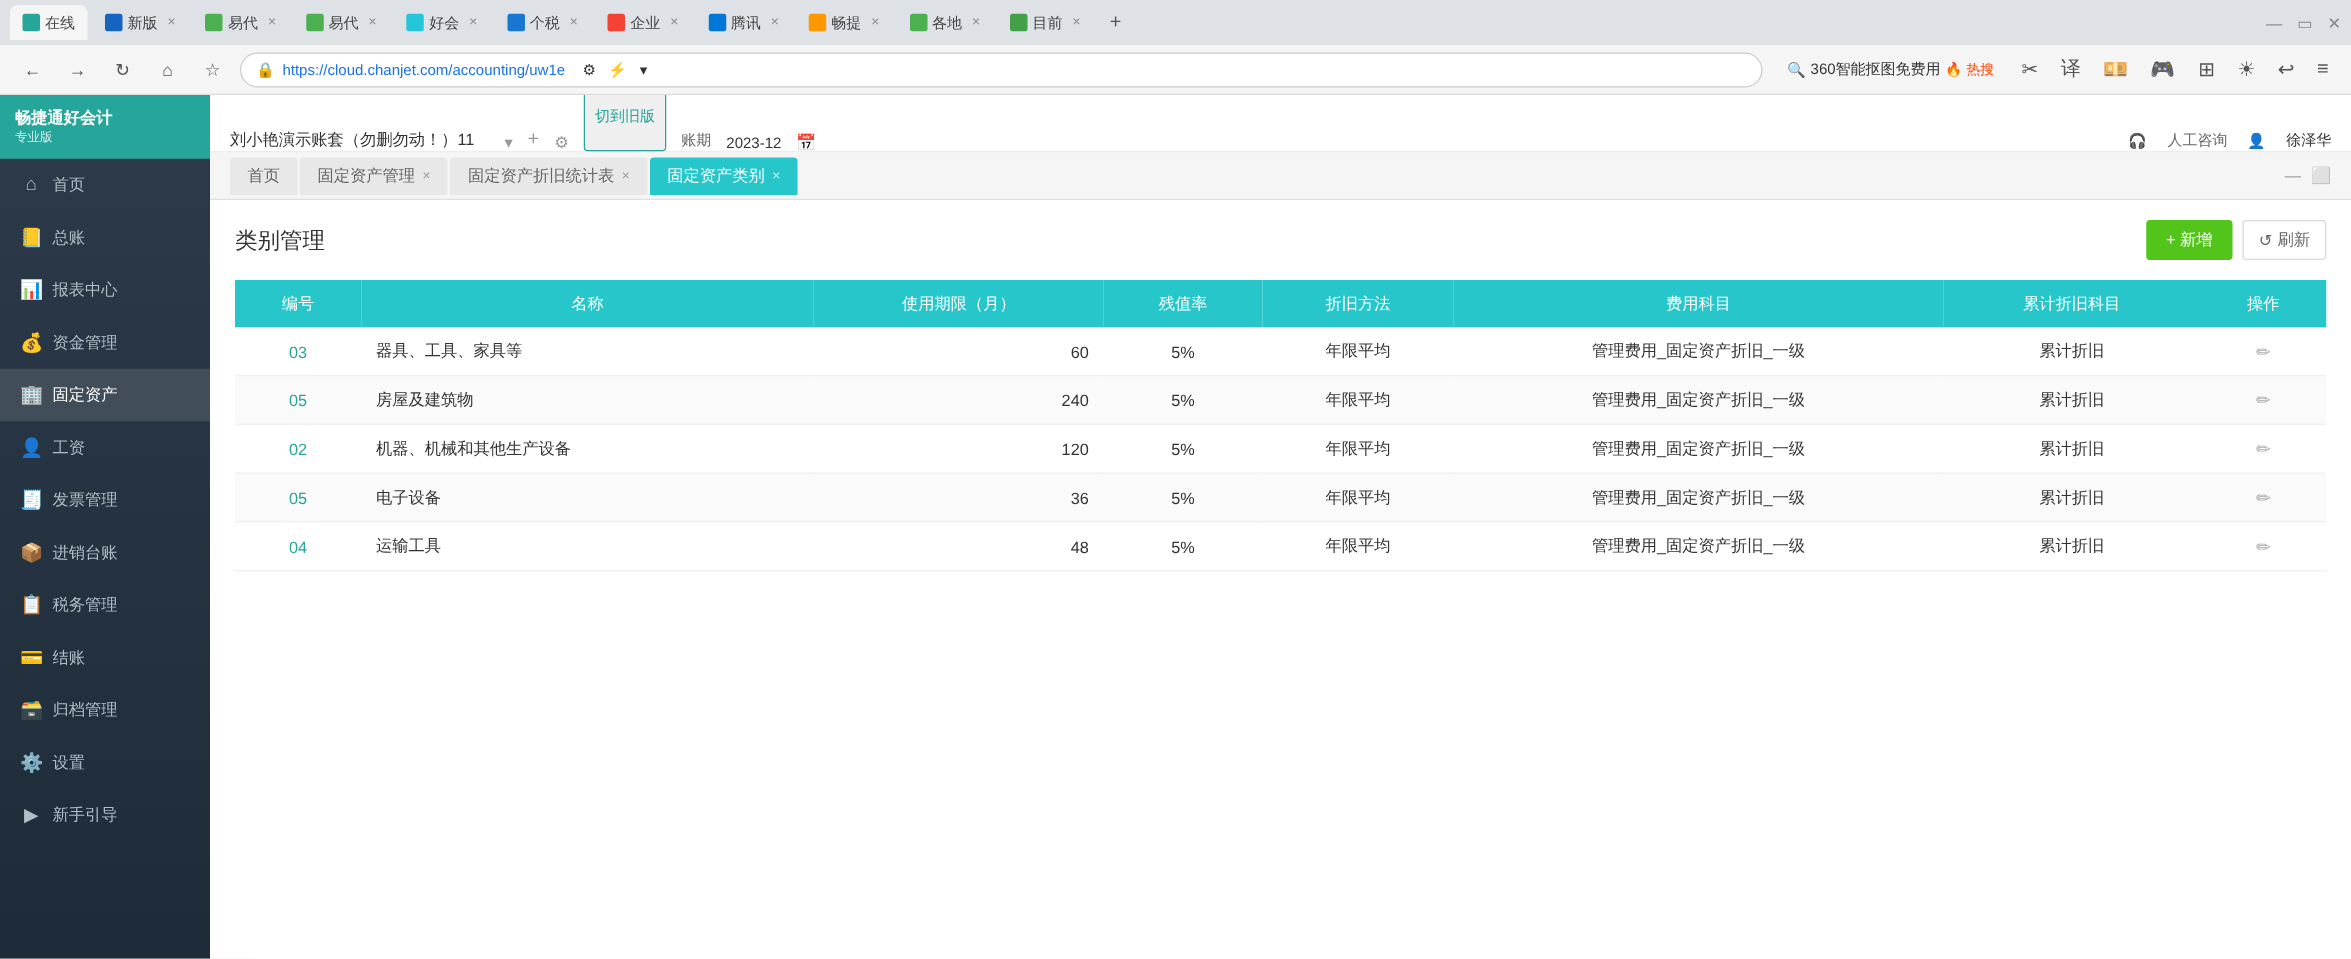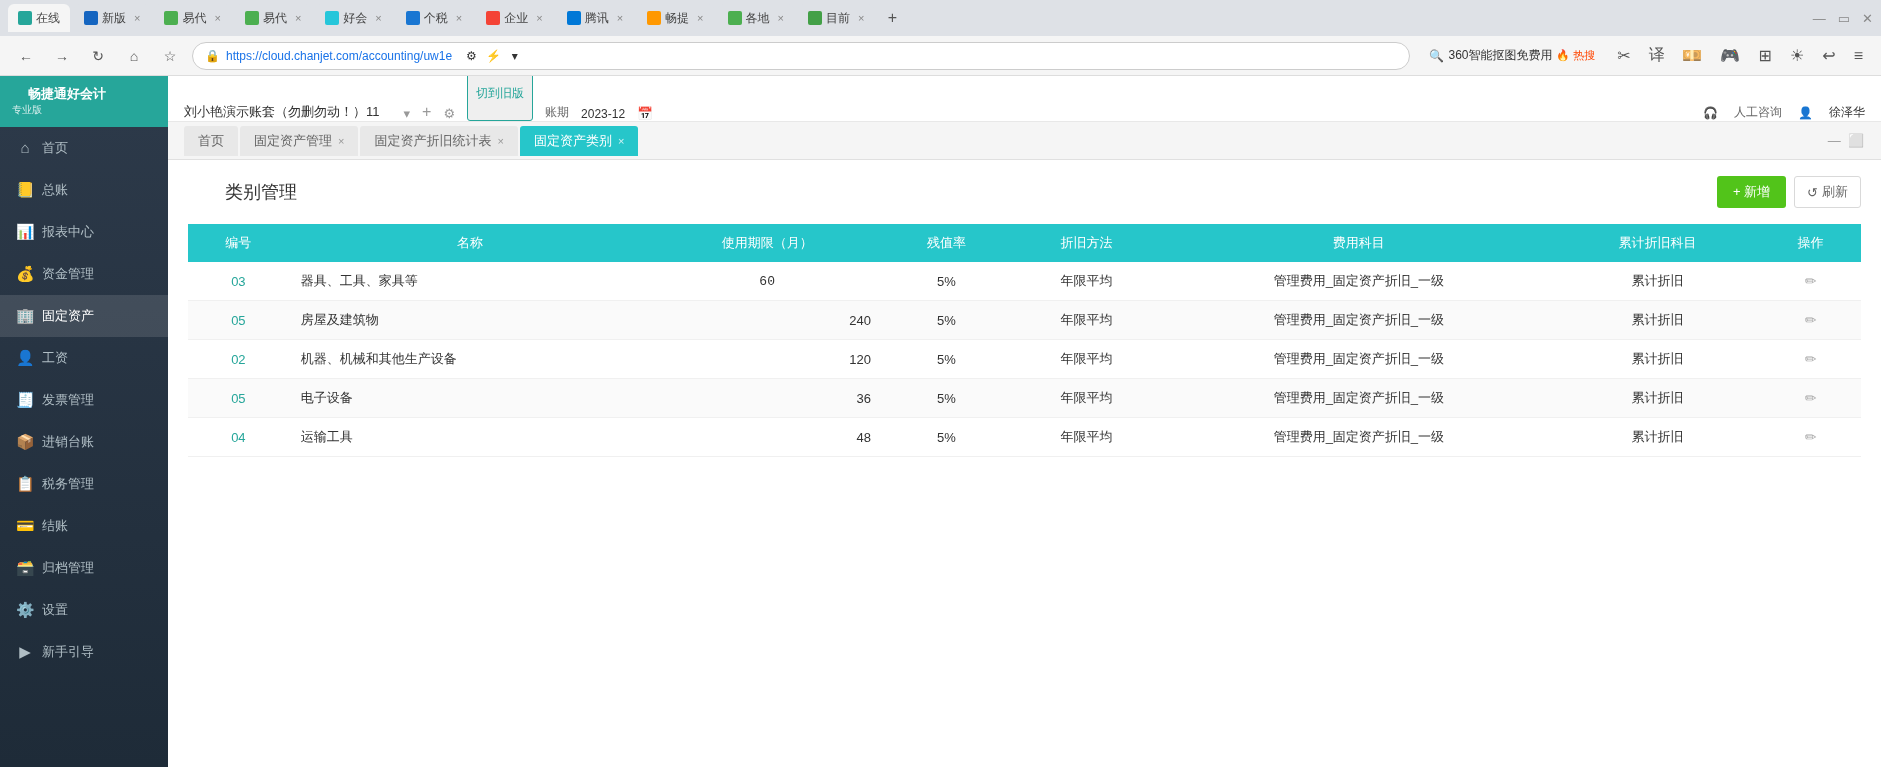--- a/index.html
+++ b/index.html
@@ -21,41 +21,41 @@
     .search-bar { display: flex; align-items: center; gap: 4px; font-size: 12px; color: #333; margin-left: 12px; }
     .toolbar-icons { display: flex; align-items: center; gap: 6px; margin-left: 8px; }
     .toolbar-icon { font-size: 16px; color: #555; cursor: pointer; padding: 2px 6px; }
 
     
     .app-wrapper { display: flex; height: calc(100vh - 76px); }
 
     
     .sidebar { width: 168px; background: linear-gradient(180deg, #2d3a4a 0%, #1e2b38 100%); display: flex; flex-direction: column; flex-shrink: 0; }
     .sidebar-header { background: #26a69a; padding: 10px 12px; display: flex; align-items: center; gap: 8px; }
-    .sidebar-logo { color: white; font-size: 13px; font-weight: bold; line-height: 1.3; margin-left: 16px; }
+    .sidebar-logo { color: white; font-size: 13px; font-weight: bold; line-height: 1.3; }
     .sidebar-logo-sub { font-size: 10px; color: rgba(255,255,255,0.8); }
     .sidebar-item { display: flex; align-items: center; gap: 8px; padding: 12px 16px; color: #b0bec5; cursor: pointer; font-size: 13px; }
     .sidebar-item.active { background: rgba(255,255,255,0.12); color: white; }
     .sidebar-icon { font-size: 15px; width: 18px; text-align: center; }
 
     
     .top-bar { background: white; height: 46px; display: flex; align-items: flex-end; padding: 0 16px; gap: 12px; border-bottom: 1px solid #e8e8e8; font-size: 13px; }
     .period-badge { border: 1px solid #26a69a; color: #26a69a; padding: 18px 8px; border-radius: 3px; font-size: 12px; cursor: pointer; }
     .top-bar-right { margin-left: auto; display: flex; align-items: center; gap: 16px; color: #666; font-size: 12px; }
 
     
     .content-tabs { background: #f5f5f5; display: flex; align-items: center; border-bottom: 1px solid #e0e0e0; padding: 0 16px; gap: 2px; height: 38px; }
     .content-tab { padding: 6px 14px; font-size: 13px; color: #666; cursor: pointer; border-radius: 3px 3px 0 0; display: flex; align-items: center; gap: 6px; background: #e8e8e8; }
     .content-tab.active { background: #26c6ca; color: white; }
     .content-tab .tab-x { font-size: 11px; color: rgba(255,255,255,0.8); cursor: pointer; }
     .content-tab:not(.active) .tab-x { color: #999; }
 
     
     .main-content { background: white; flex: 1; padding: 0; overflow: auto; }
-    .page-header { display: flex; align-items: center; justify-content: space-between; padding: 16px 20px; margin-left: 37px; }
+    .page-header { display: flex; align-items: center; justify-content: space-between; padding: 16px 20px; }
     .page-title { font-size: 18px; color: #333; font-weight: normal; }
     .header-actions { display: flex; gap: 8px; }
     .btn-add { background: #52c41a; color: white; border: none; padding: 6px 16px; border-radius: 3px; cursor: pointer; font-size: 13px; display: flex; align-items: center; gap: 4px; }
     .btn-refresh { background: white; color: #666; border: 1px solid #d9d9d9; padding: 6px 12px; border-radius: 3px; cursor: pointer; font-size: 13px; display: flex; align-items: center; gap: 4px; }
 
     
     .table-wrapper { padding: 0 20px; }
     table { width: 100%; border-collapse: collapse; }
     thead tr { background: #26c6ca; color: white; }
     thead th { padding: 10px 12px; text-align: center; font-weight: normal; font-size: 13px; }
@@ -291,21 +291,21 @@
               <th>折旧方法</th>
               <th>费用科目</th>
               <th>累计折旧科目</th>
               <th>操作</th>
             </tr>
           </thead>
           <tbody id="table-body">
           <tr style="background: white;">
     <td style="color:#26a69a;cursor:pointer;">03</td>
     <td>器具、工具、家具等</td>
-    <td style="text-align:center;font-family:Liberation Mono, monospace;">60</td>
+    <td style="text-align:right;">60</td>
     <td>5%</td>
     <td>年限平均</td>
     <td>管理费用_固定资产折旧_一级</td>
     <td>累计折旧</td>
     <td><span class="edit-icon">✏</span></td>
   </tr>
               <tr style="background: rgb(250, 250, 250);">
     <td style="color:#26a69a;cursor:pointer;">05</td>
     <td>房屋及建筑物</td>
     <td style="text-align:right;">240</td>

